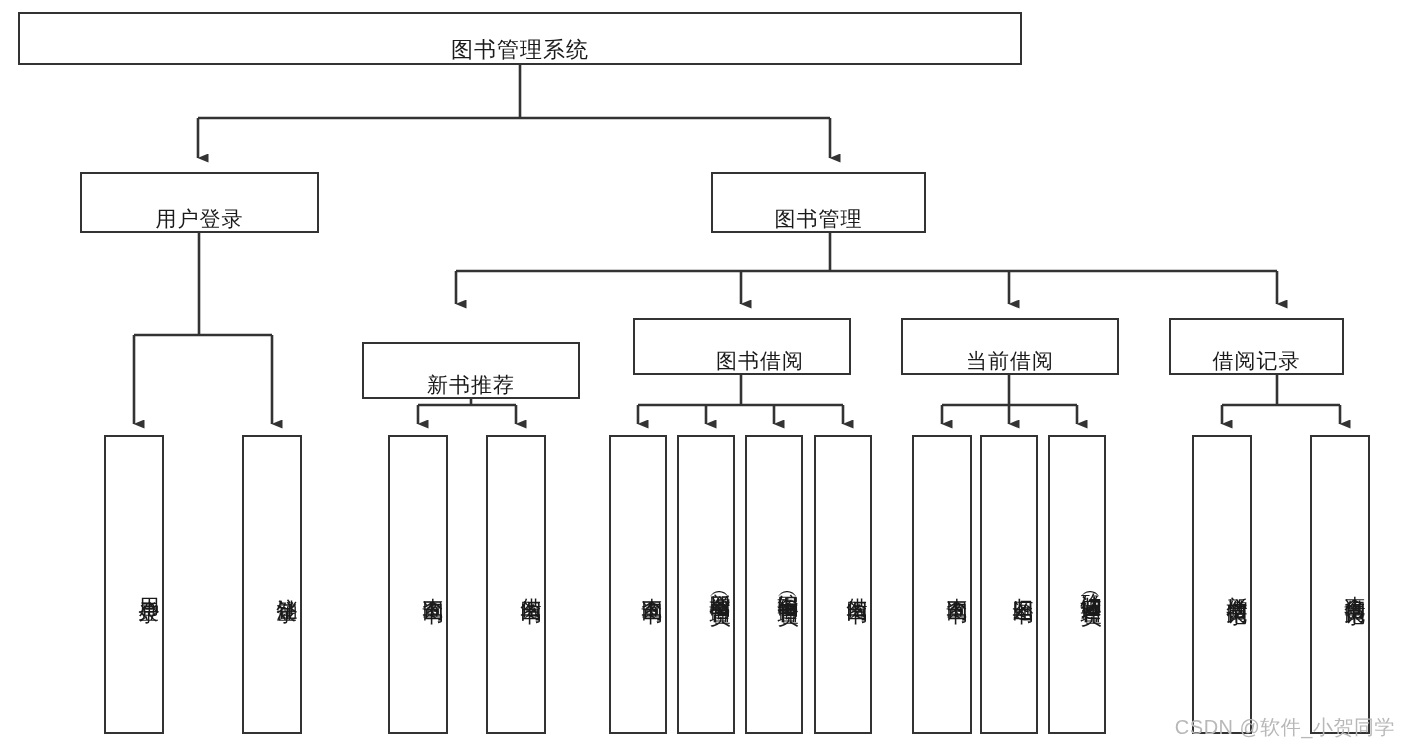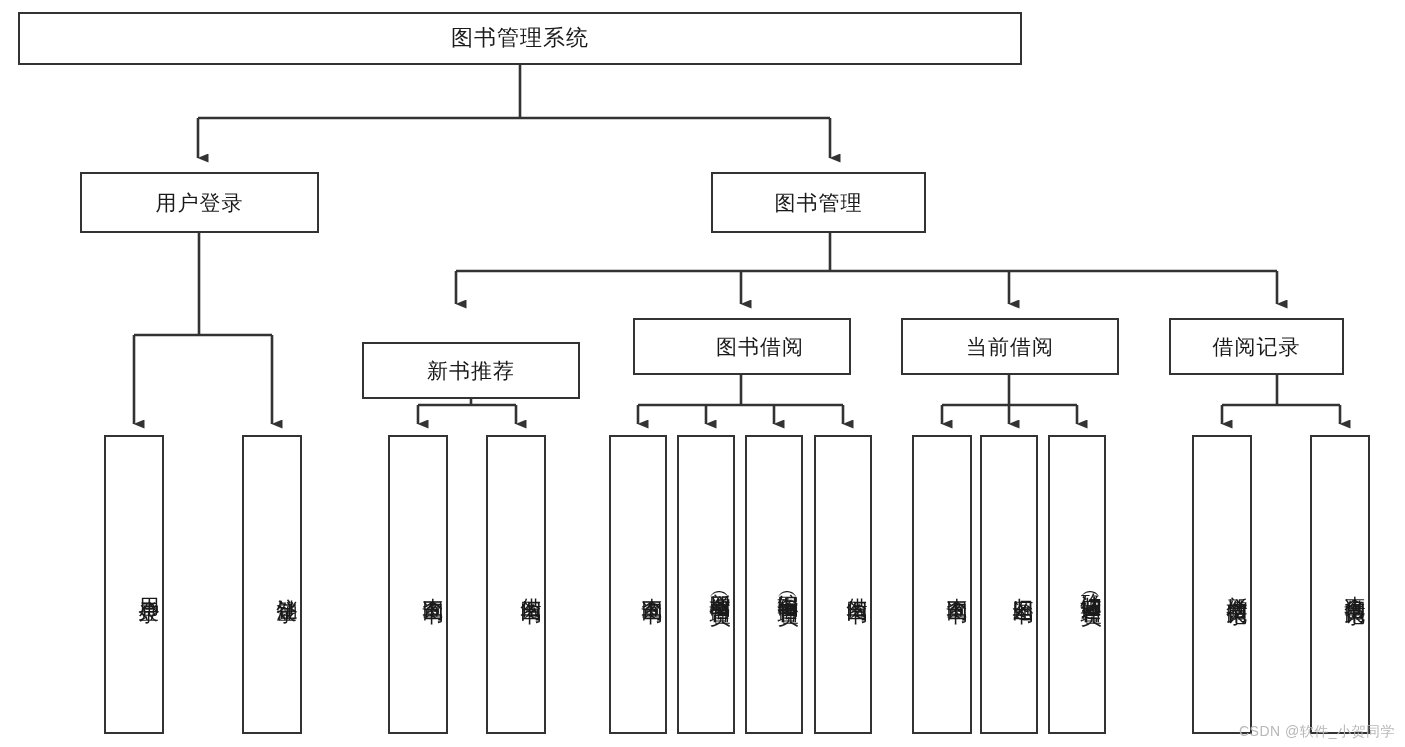--- a/index.html
+++ b/index.html
@@ -24,21 +24,21 @@
     width: 1405px;
     height: 747px;
     pointer-events: none;
   }
   .node {
     position: absolute;
     box-sizing: border-box;
     border: 2px solid #333333;
     background: #ffffff;
     display: flex;
-    align-items: center;
+    align-items: flex-end;
     justify-content: center;
     color: #1a1a1a;
   }
   .node.horiz {
     font-size: 21px;
     letter-spacing: 1px;
     line-height: 1.2;
   }
   .node.vert {
     writing-mode: vertical-rl;
@@ -51,21 +51,21 @@
     align-items: flex-start;
     justify-content: center;
   }
   .node.root {
     font-size: 22px;
   }
   .watermark {
     position: absolute;
     right: 10px;
     bottom: 6px;
-    font-size: 14px;
+    font-size: 20px;
     color: #b8b8b8;
     letter-spacing: 0.5px;
     white-space: nowrap;
     user-select: none;
   }
 </style>
 </head>
 <body>
 
 <div id="canvas">

